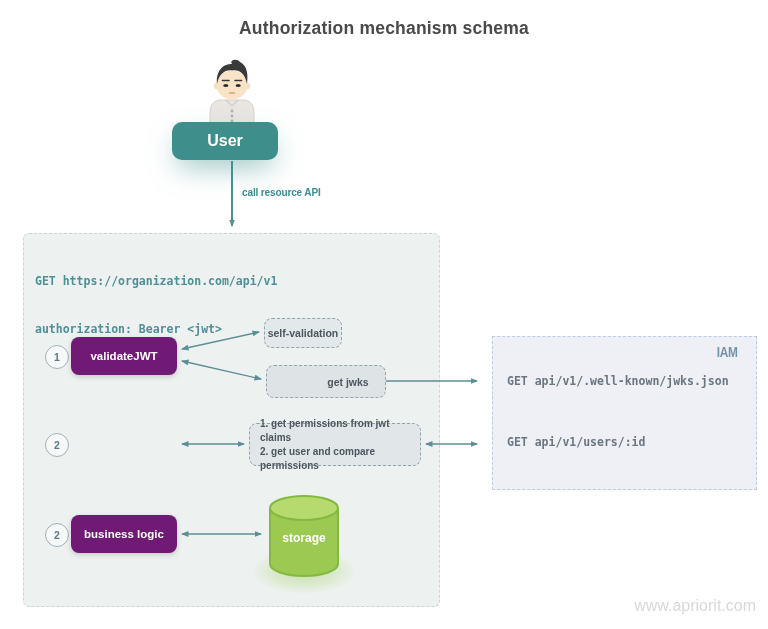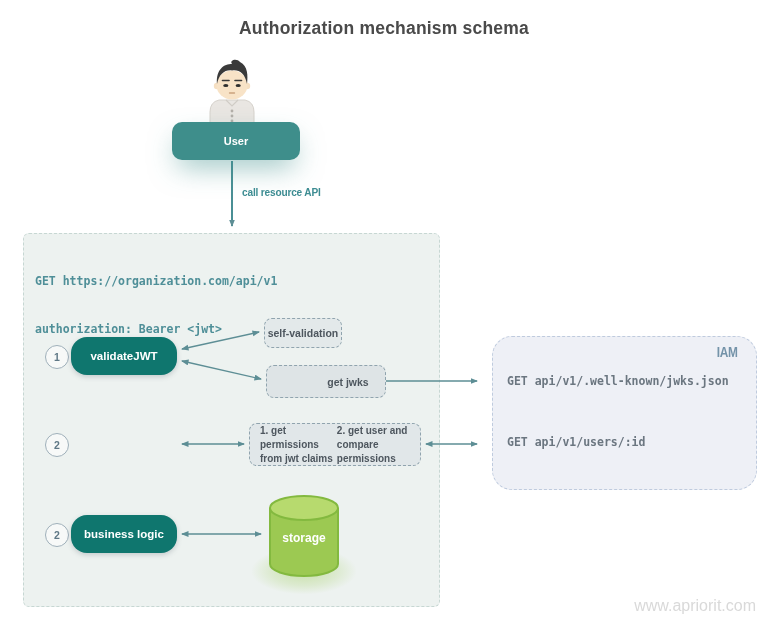--- a/index.html
+++ b/index.html
@@ -8,23 +8,23 @@
     font-family:"Liberation Sans",sans-serif;
   }
   .abs{position:absolute;}
   
   .title{
     left:0;top:18px;width:768px;text-align:center;
     font-size:17.5px;font-weight:bold;color:#4a4a4a;letter-spacing:.2px;
   }
   
   .user-box{
-    left:172px;top:122px;width:128px;height:38px;background:#3e8e8b;border-radius:10px;
+    left:172px;top:122px;width:106px;height:38px;background:#3e8e8b;border-radius:10px;
     display:flex;align-items:center;justify-content:center;color:#ffffff;font-weight:bold;
-    font-size:11px;z-index:4;box-shadow:0 12px 28px -6px rgba(62,142,139,0.55);
+    font-size:16px;z-index:4;box-shadow:0 12px 28px -6px rgba(62,142,139,0.55);
   }
   .avatar{left:192px;top:58px;width:80px;height:68px;z-index:3;}
   .call-label{
     left:242px;top:186px;color:#3e8d93;font-weight:bold;font-size:11px;letter-spacing:-.2px;
     transform:scaleX(.92);transform-origin:left;
   }
   
   .main-container{
     left:23px;top:233px;width:415px;height:372px;background:#edf2f0;
     border:1px dashed #c7d7d3;border-radius:6px;z-index:1;
@@ -33,39 +33,39 @@
     left:35px;top:241px;font-family:"DejaVu Sans Mono",monospace;font-size:11.5px;
     font-weight:600;color:#4f8f98;line-height:16px;z-index:2;white-space:pre;
   }
   
   .step-circle{
     width:22px;height:22px;border:1px solid #9fb0ba;border-radius:50%;
     background:rgba(255,255,255,0.55);display:flex;align-items:center;justify-content:center;
     font-size:10.5px;font-weight:bold;color:#5f7886;z-index:3;
   }
   .step-box{
-    width:106px;height:38px;background:#0f766e;border-radius:16px;display:flex;
+    width:106px;height:38px;background:#701a75;border-radius:8px;display:flex;
     align-items:center;justify-content:center;color:#ffffff;font-weight:bold;font-size:11.5px;
     z-index:3;box-shadow:0 2px 5px rgba(80,90,105,0.25);white-space:nowrap;
   }
   .note-box{
     border:1px dashed #90a4ae;border-radius:8px;display:flex;align-items:center;
     justify-content:center;color:#4d565e;font-weight:600;font-size:10.5px;z-index:3;
   }
   .note-self{left:264px;top:318px;width:76px;height:28px;background:#e3e9ea;}
   .note-jwks{left:266px;top:365px;width:74px;height:31px;background:#dee4e6;padding-left:44px;}
   .note-perms{
     left:249px;top:423px;width:172px;height:43px;background:#e1e7e9;
-    align-items:flex-start;justify-content:center;
+    flex-direction:column;align-items:flex-start;justify-content:center;
     padding-left:10px;box-sizing:border-box;font-size:10px;line-height:14px;
   }
   
   .iam-container{
     left:492px;top:336px;width:263px;height:152px;background:#eef0f6;
-    border:1px dashed #bfcbde;border-radius:20px;z-index:1;
+    border:1px dashed #bfcbde;border-radius:0;z-index:1;
   }
   .iam-label{
     right:18px;top:7px;position:absolute;color:#7493a9;font-weight:bold;font-size:14px;
     letter-spacing:-.3px;transform:scaleX(.85);transform-origin:right;
   }
   .iam-endpoint{
     position:absolute;left:14px;font-family:"DejaVu Sans Mono",monospace;font-size:11.5px;
     font-weight:600;color:#6b7680;white-space:pre;
   }
   .iam-ep1{top:37px;} .iam-ep2{top:98px;}

